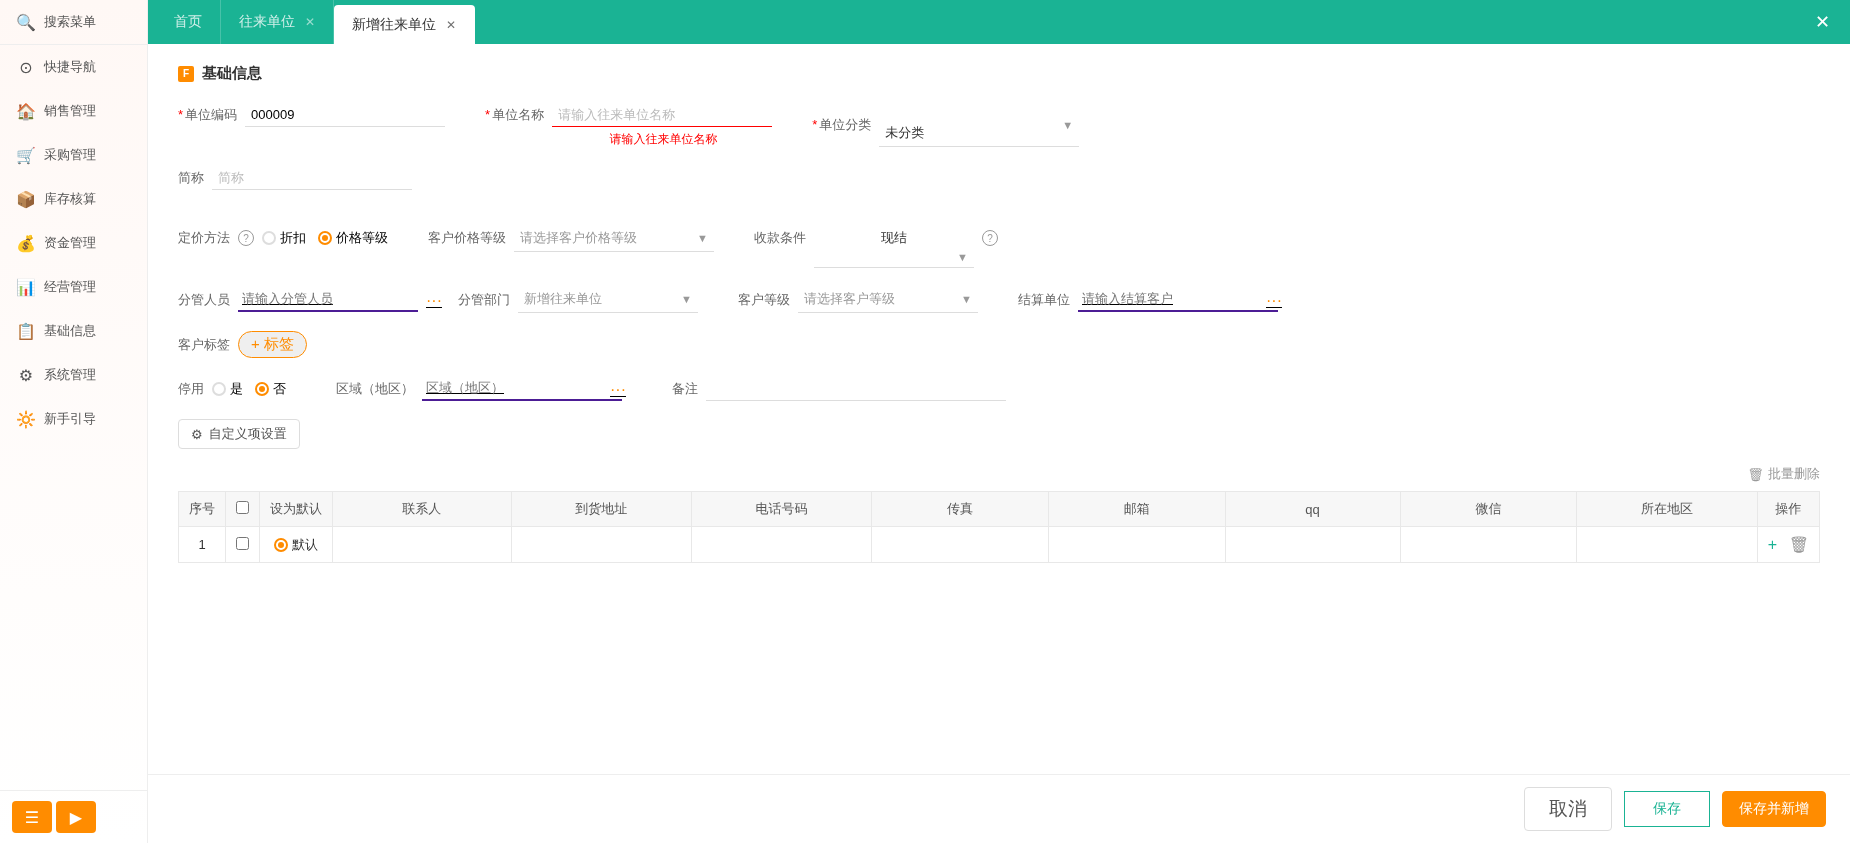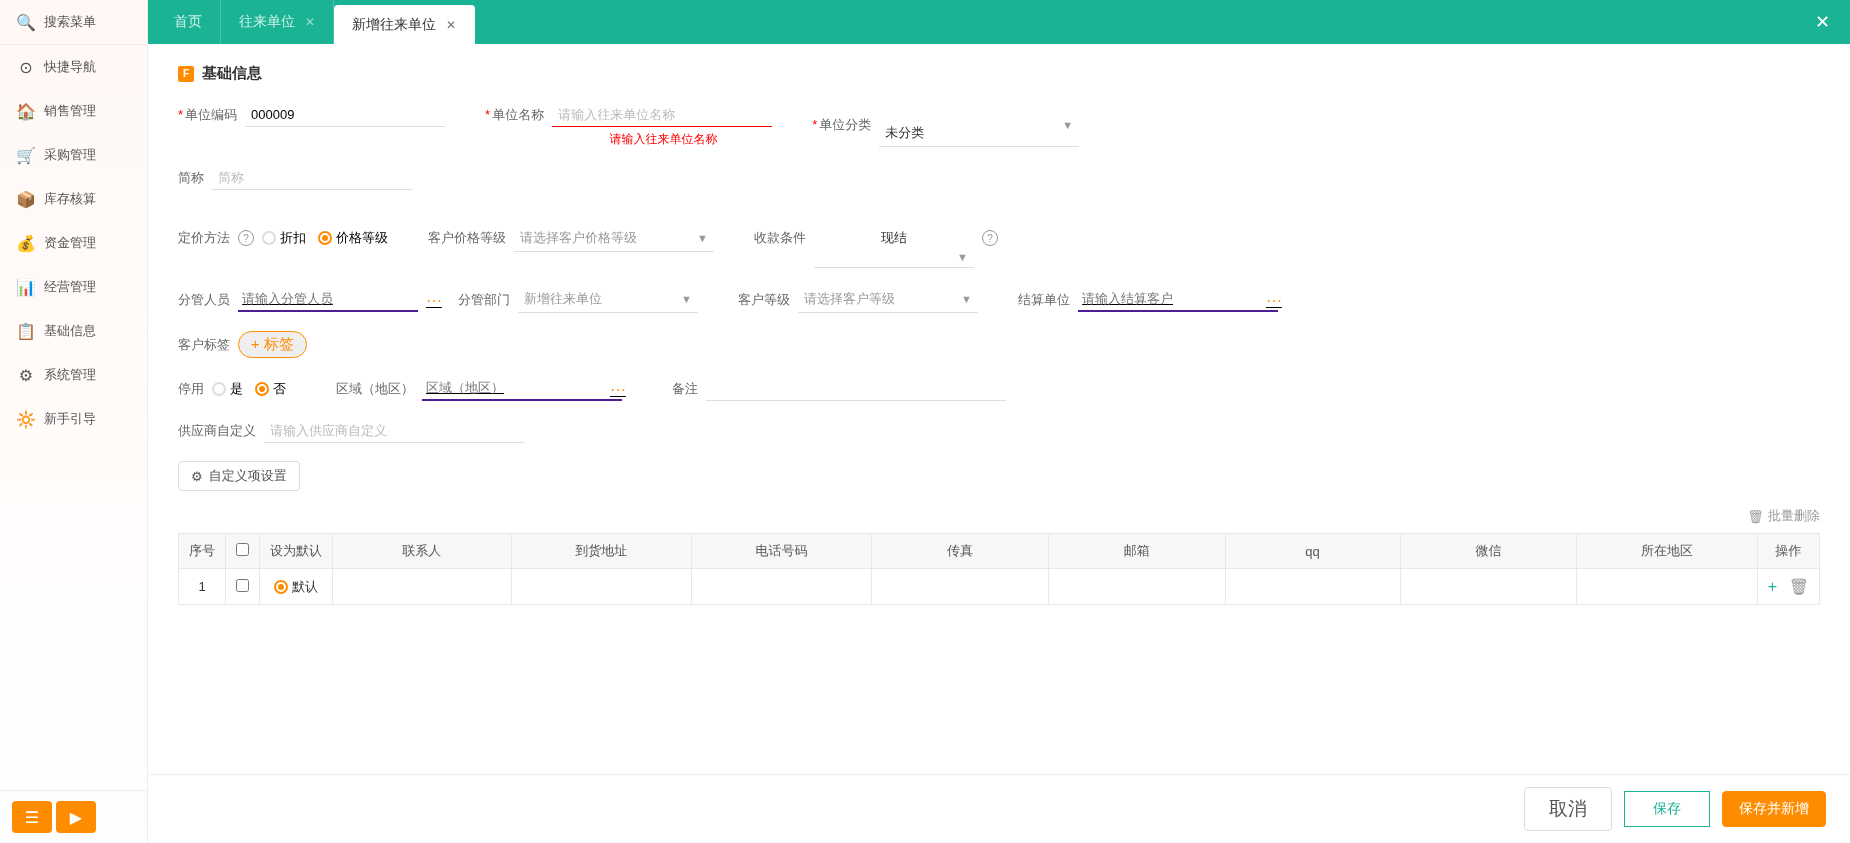--- a/index.html
+++ b/index.html
@@ -523,26 +523,20 @@
           <input type="text" placeholder="区域（地区）" style="">
           <span class="more-btn">···</span>
         </div>
       </div>
       <div class="form-group">
         <span class="form-label">备注</span>
         <input class="form-input" type="text" style="width: 300px;">
       </div>
     </div>
 
-    <div class="form-row">
-      <div class="form-group">
-        <span class="form-label">供应商自定义</span>
-        <input class="form-input" type="text" style="width: 260px;" placeholder="请输入供应商自定义">
-      </div>
-    </div>
 
     <div style="margin: 16px 0 8px;">
       <button class="settings-btn">
         <span>⚙</span>
         <span>自定义项设置</span>
       </button>
     </div>
 
     <div class="table-header-row">
       <div class="batch-delete">

